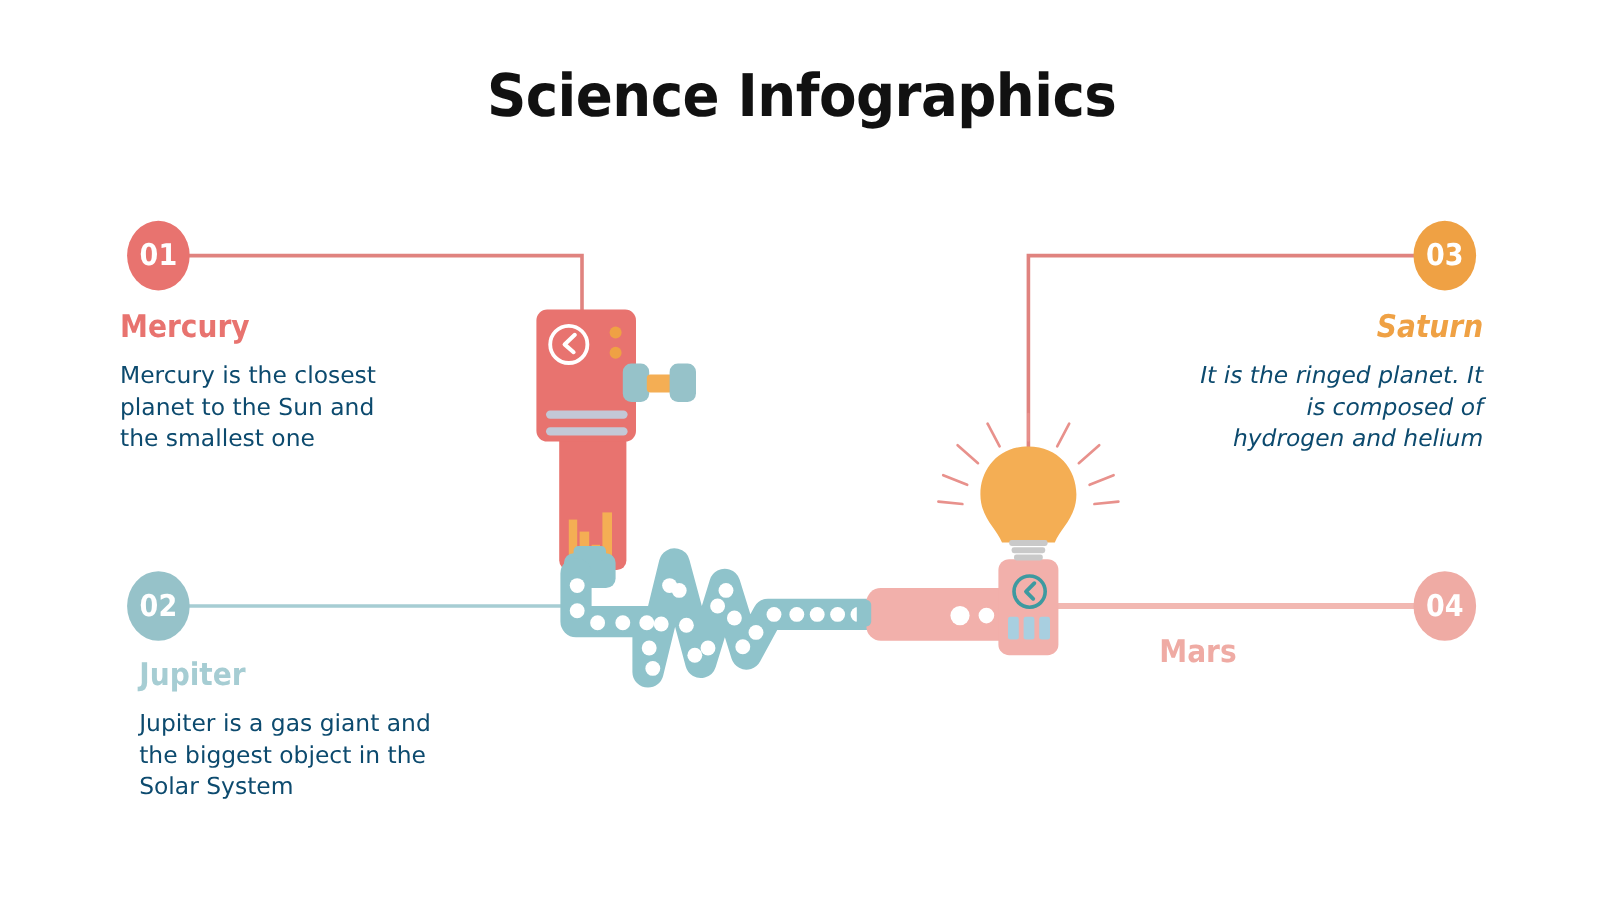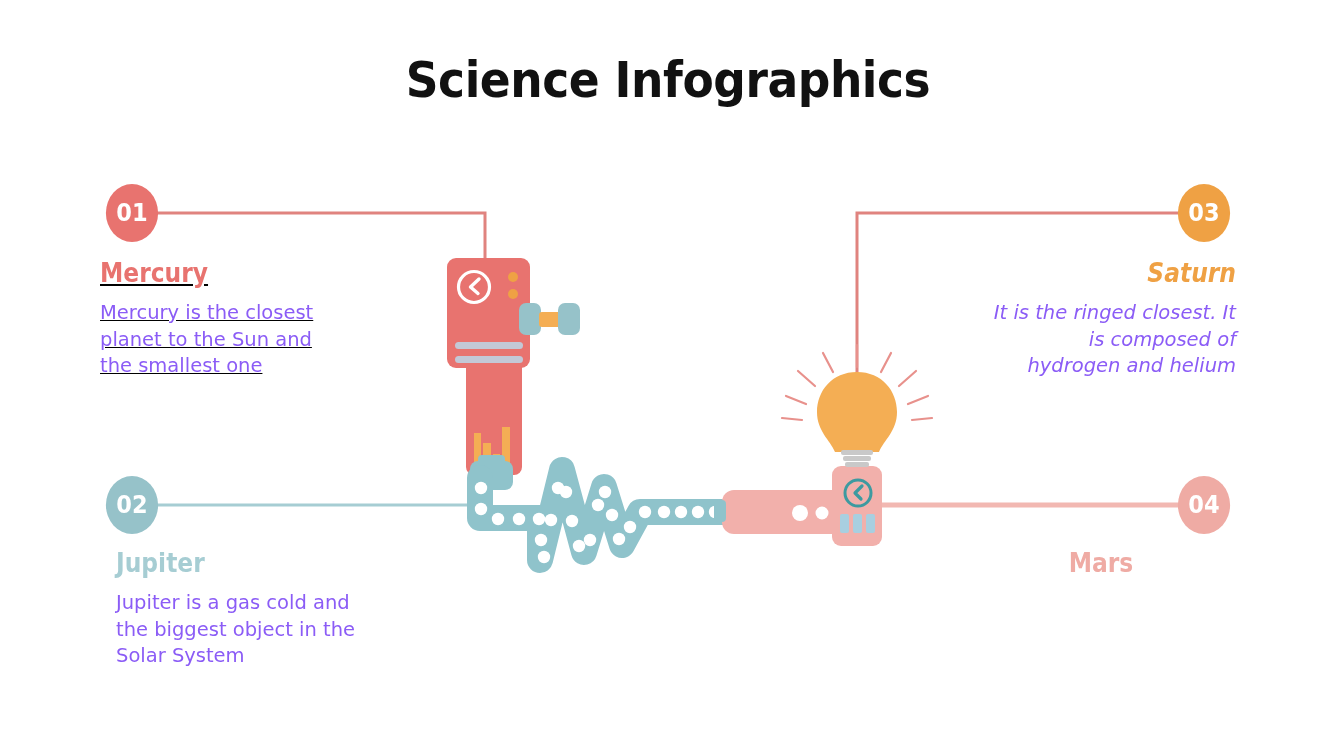--- a/index.html
+++ b/index.html
@@ -73,32 +73,32 @@
     font-size: 26px;
     font-weight: 700;
     font-family: "DejaVu Sans", "Liberation Sans", sans-serif;
     transform: scaleX(0.9);
     margin: 0 0 12px 0;
     white-space: nowrap;
   }
   .block .body {
     font-size: 19.5px;
     line-height: 26.5px;
-    color: #8b5cf6;
+    color: #0c4a6e;
     margin: 0;
     font-family: "DejaVu Sans", "Liberation Sans", sans-serif;
   }
 
-  #block-01 { left: 100px; top: 258px; width: 300px; text-align: left; text-decoration: underline; }
+  #block-01 { left: 100px; top: 258px; width: 300px; text-align: left; }
   #block-01 .heading { color: #e8736f; transform-origin: 0% 50%; }
   #block-02 { left: 100px; top: 548px; width: 310px; text-align: left; margin-left: 16px; }
   #block-02 .heading { color: #a6cdd3; transform-origin: 0% 50%; }
   #block-03 { left: 936px; top: 258px; width: 300px; text-align: right; font-style: italic; }
   #block-03 .heading { color: #efa144; transform-origin: 100% 50%; }
-  #block-04 { left: 936px; top: 548px; width: 300px; text-align: center; }
+  #block-04 { left: 936px; top: 529px; width: 300px; text-align: left; }
   #block-04 .heading { color: #efaba4; transform-origin: 100% 50%; }
 
   .nowrap-keep { white-space: pre-line; }
 </style>
 </head>
 <body>
 
 <div id="stage">
 
   <svg id="art" viewBox="0 0 1336 752" xmlns="http://www.w3.org/2000/svg">
@@ -285,28 +285,28 @@
 
   <div class="block" id="block-01">
     <div class="heading">Mercury</div>
     <div class="body nowrap-keep">Mercury is the closest
 planet to the Sun and
 the smallest one</div>
   </div>
 
   <div class="block" id="block-02">
     <div class="heading">Jupiter</div>
-    <div class="body nowrap-keep">Jupiter is a gas cold and
+    <div class="body nowrap-keep">Jupiter is a gas giant and
 the biggest object in the
 Solar System</div>
   </div>
 
   <div class="block" id="block-03">
     <div class="heading">Saturn</div>
-    <div class="body nowrap-keep">It is the ringed closest. It
+    <div class="body nowrap-keep">It is the ringed planet. It
 is composed of
 hydrogen and helium</div>
   </div>
 
   <div class="block" id="block-04">
     <div class="heading">Mars</div>
   </div>
 
 </div>
 

